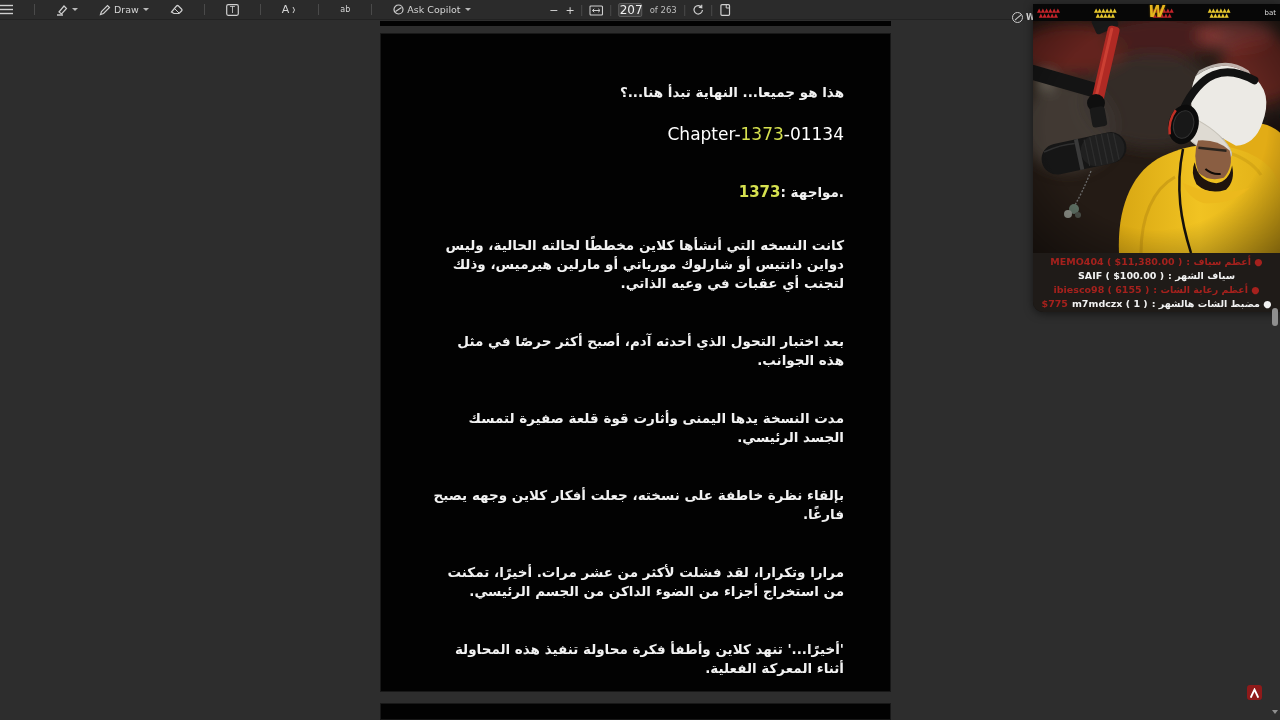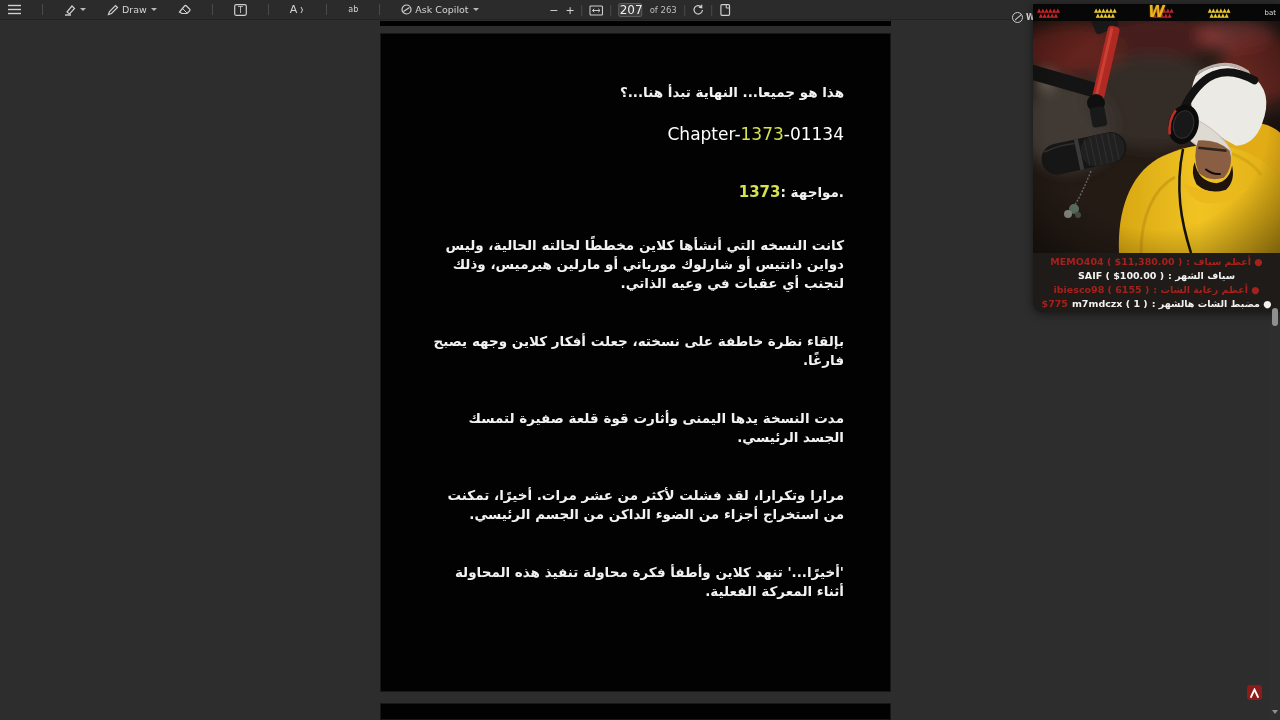--- a/index.html
+++ b/index.html
@@ -6,21 +6,21 @@
   html,body { width:1280px; height:720px; overflow:hidden; background:#2d2d2d; }
   body { font-family:"DejaVu Sans", sans-serif; position:relative; }
 
   
   .toolbar {
     position:absolute; top:0; left:0; width:1280px; height:20px;
     background:#2b2b2b; border-bottom:1px solid #222;
     display:flex; align-items:center; color:#cfcfcf; font-size:9.5px;
     z-index:5;
   }
-  .tb-left { display:flex; align-items:center; gap:21px; padding-left:8px; }
+  .tb-left { display:flex; align-items:center; gap:21px; }
   .tb-center { position:absolute; left:50%; top:0; height:20px; transform:translateX(-50%);
     display:flex; align-items:center; gap:7px; }
   .tb-sep { width:1px; height:11px; background:#4a4a4a; }
   .tb-btn { display:flex; align-items:center; gap:3px; cursor:pointer; color:#d5d5d5; }
   .tb-btn svg { display:block; }
   .chev { width:0; height:0; border-left:3px solid transparent; border-right:3px solid transparent; border-top:3.5px solid #b9b9b9; margin-left:1px; }
   .page-box {
     width:24px; height:14px; background:#3c3c3c; border:1px solid #5c5c5c; border-radius:2px;
     color:#f0f0f0; font-size:12px; text-align:center; line-height:12px;
   }
@@ -189,22 +189,23 @@
 
 <div class="page-prev-edge"></div>
 
 <div class="page">
   <div class="page-inner">
     <div class="doc-heading">هذا هو جميعا... النهاية تبدأ هنا...؟</div>
     <div class="doc-chapter"><span>Chapter-</span><span class="hl">1373</span><span>-01134</span></div>
     <div class="doc-subtitle"><span class="hl">1373</span><span class="doc-sub-rest">: مواجهة.</span></div>
     <div class="paras">
       <div class="para">كانت النسخه التي أنشأها كلاين مخططًا لحالته الحالية، وليس دواين دانتيس أو شارلوك مورياتي أو مارلين هيرميس، وذلك لتجنب أي عقبات في وعيه الذاتي.</div>
+      <div class="para">بعد اختبار التحول الذي أحدثه آدم، أصبح أكثر حرصًا في مثل هذه الجوانب.</div>
+      <div class="para">مدت النسخة يدها اليمنى وأثارت قوة قلعة صفيرة لتمسك الجسد الرئيسي.</div>
       <div class="para">بإلقاء نظرة خاطفة على نسخته، جعلت أفكار كلاين وجهه يصبح فارغًا.</div>
-      <div class="para">مدت النسخة يدها اليمنى وأثارت قوة قلعة صفيرة لتمسك الجسد الرئيسي.</div>
       <div class="para">مرارا وتكرارا، لقد فشلت لأكثر من عشر مرات. أخيرًا، تمكنت من استخراج أجزاء من الضوء الداكن من الجسم الرئيسي.</div>
       <div class="para">'أخيرًا...' تنهد كلاين وأطفأ فكرة محاولة تنفيذ هذه المحاولة أثناء المعركة الفعلية.</div>
     </div>
   </div>
 </div>
 
 <div class="page-next"></div>
 
 <div class="watermark">
   <span class="wm-circle"></span>

